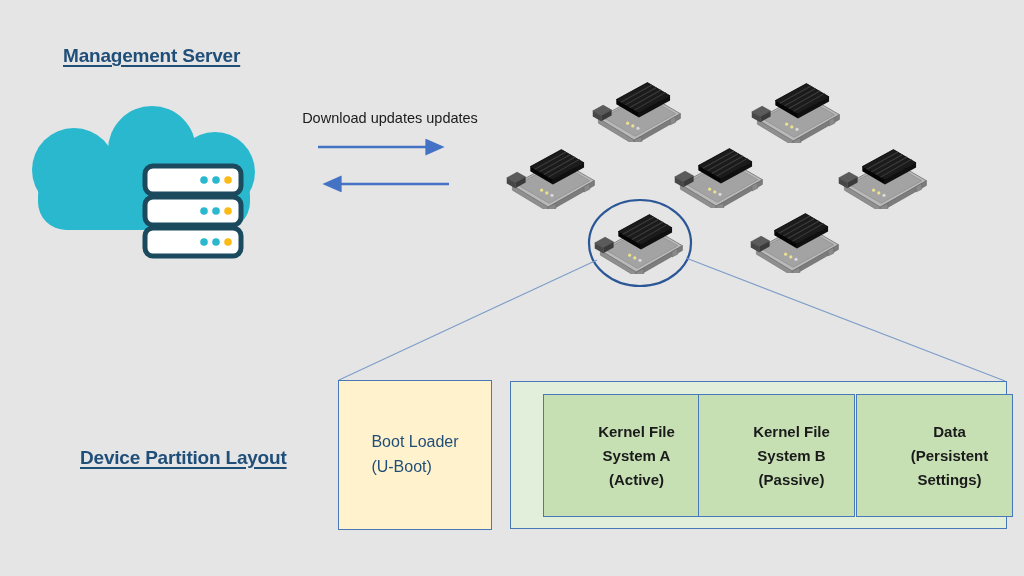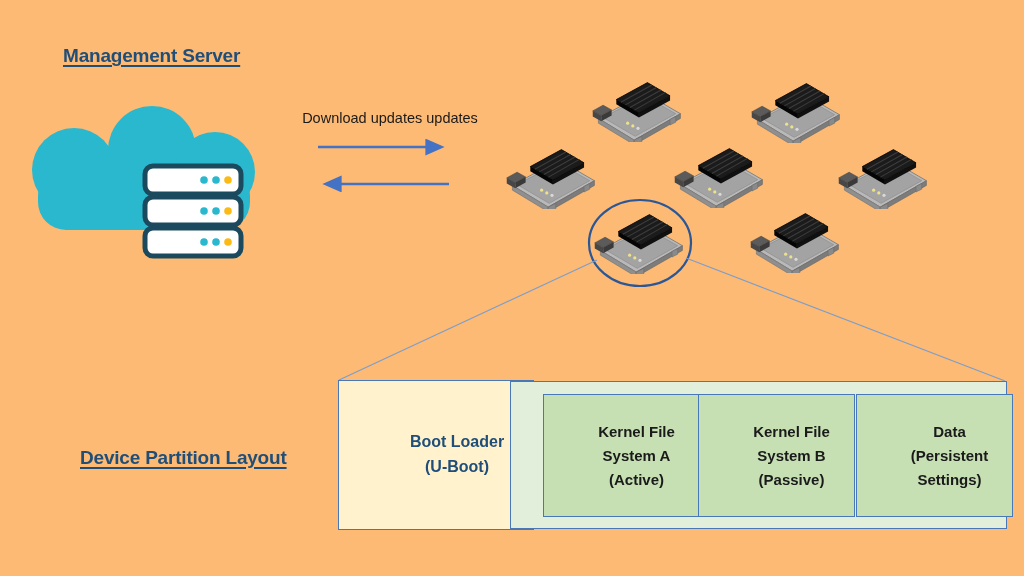--- a/index.html
+++ b/index.html
@@ -3,39 +3,39 @@
 <meta charset="utf-8">
 <style>
   :root{
     --title-blue:#1F4E79;
     --arrow-blue:#4472C4;
     --callout-blue:#7D9DC9;
     --box-border:#4878B8;
   }
   html,body{margin:0;padding:0;background:#fff;}
   .canvas{
-    position:relative;width:1024px;height:576px;background:#fdba74;overflow:hidden;
+    position:relative;width:1024px;height:576px;background:#e5e5e5;overflow:hidden;
     font-family:"Liberation Sans",sans-serif;
   }
   .overlay{position:absolute;left:0;top:0;width:1024px;height:576px;}
   .h-title{
     position:absolute;font-weight:bold;font-size:19px;color:var(--title-blue);
     text-decoration:underline;text-decoration-thickness:1.5px;text-underline-offset:3px;
     white-space:nowrap;letter-spacing:-0.2px;
   }
   .flow-label{
     position:absolute;font-size:14.5px;color:#1a1a1a;text-align:center;
     white-space:pre-line;line-height:1.45;
   }
   .boot-box{
     position:absolute;left:338px;top:380px;width:152px;height:148px;
     background:#FFF2CC;border:1.5px solid var(--box-border);
-    display:flex;align-items:center;justify-content:center;text-align:center;
-    font-weight:bold;font-size:16px;color:var(--title-blue);
-    white-space:pre-line;line-height:1.55;padding-left:42px;
+    display:flex;align-items:center;justify-content:center;
+    font-weight:normal;font-size:16px;color:var(--title-blue);
+    white-space:pre-line;line-height:1.55;
   }
   .part-container{
     position:absolute;left:510px;top:381px;width:495px;height:146px;
     background:#E2EFDA;border:1.5px solid var(--box-border);
   }
   .part-box{
     position:absolute;top:12px;width:125px;height:121px;
     background:#C6E0B4;border:1.4px solid var(--box-border);
     display:flex;align-items:center;justify-content:center;text-align:center;
     font-weight:bold;font-size:15px;color:#1a1a1a;

